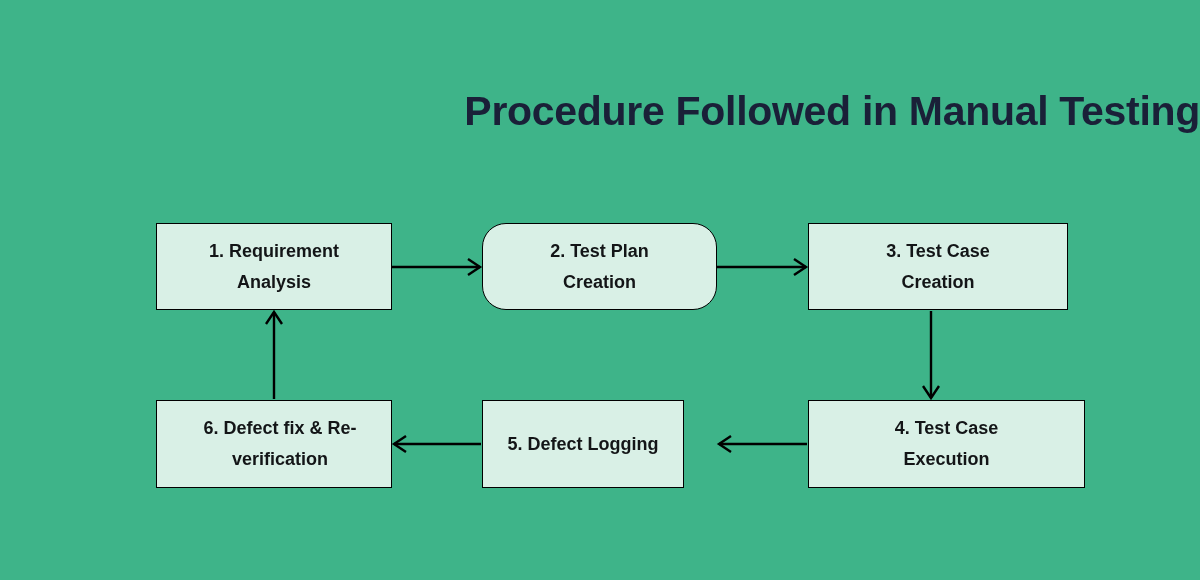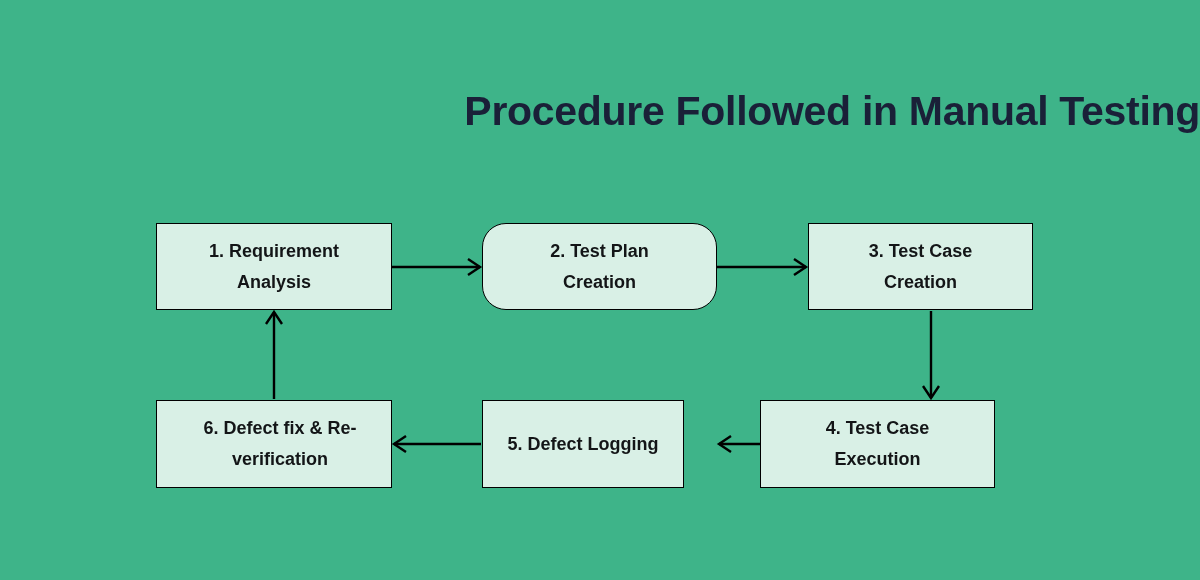--- a/index.html
+++ b/index.html
@@ -37,22 +37,22 @@
     text-align: center;
     color: var(--c-node_text, #131517);
     font-size: 18px;
     font-weight: 600;
     line-height: 31px;
   }
   .node span { display: block; }
   
   .n1 { left: 156px; top: 223px; width: 236px; height: 87px; }
   .n2 { left: 482px; top: 223px; width: 235px; height: 87px; border-radius: 24px; }
-  .n3 { left: 808px; top: 223px; width: 225px; height: 87px; }
-  .n4 { left: 760px; top: 400px; width: 235px; height: 88px; }
+  .n3 { left: 808px; top: 223px; width: 260px; height: 87px; }
+  .n4 { left: 808px; top: 400px; width: 277px; height: 88px; }
   .n5 { left: 482px; top: 400px; width: 202px; height: 88px; }
   .n6 { left: 156px; top: 400px; width: 236px; height: 88px; padding-left: 12px; }
   #arrow-layer {
     position: absolute;
     left: 0; top: 0;
     width: 1200px; height: 580px;
     pointer-events: none;
   }
   #arrow-layer line, #arrow-layer polyline {
     stroke: var(--c-arrow, #000);

